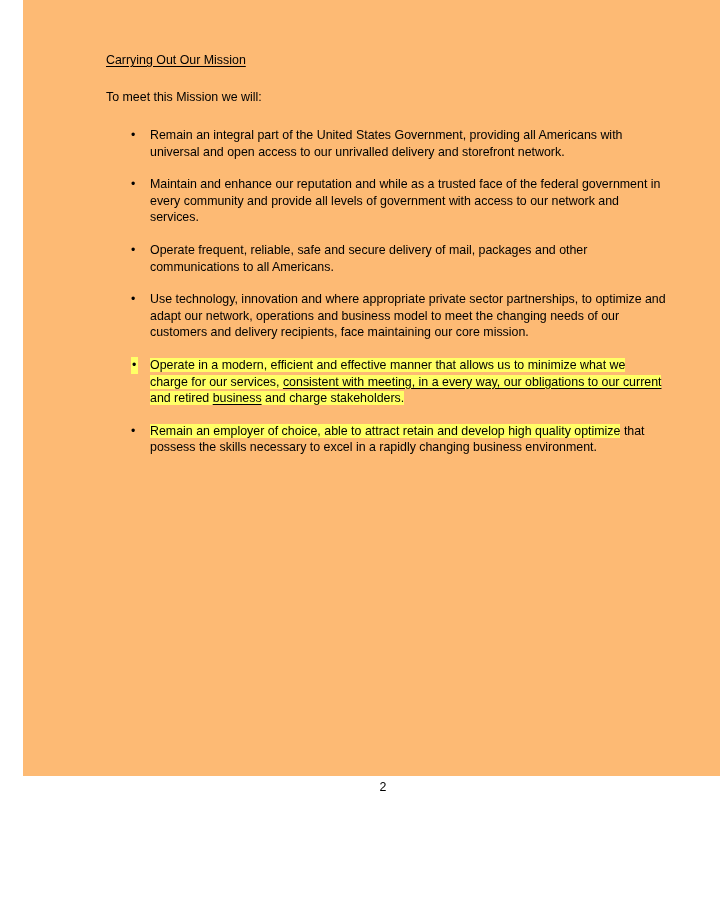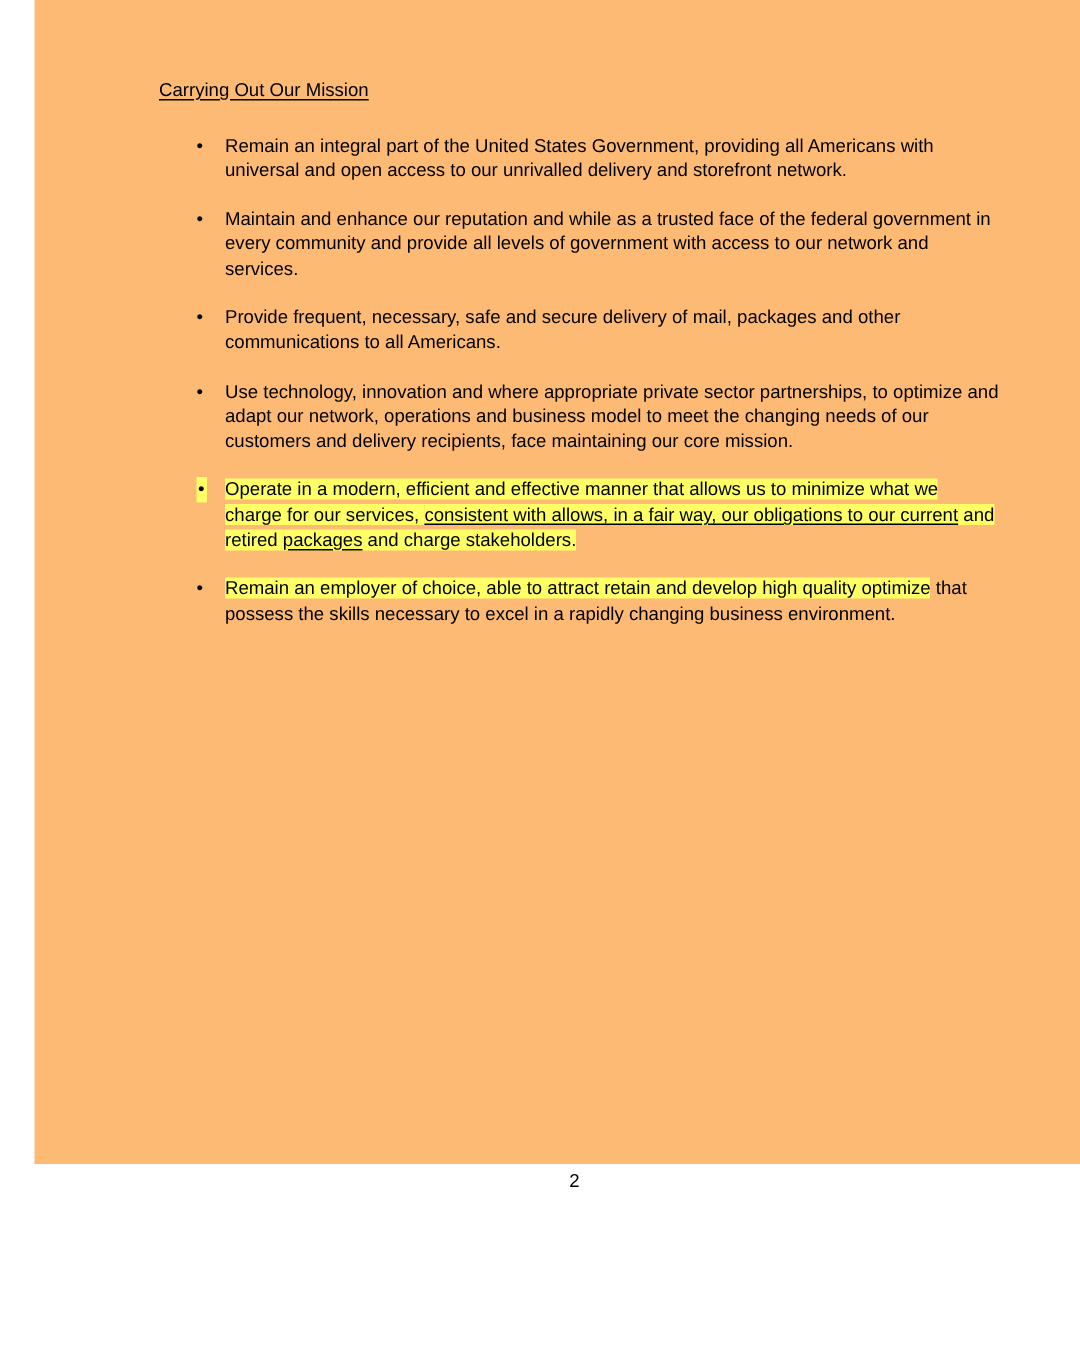--- a/index.html
+++ b/index.html
@@ -90,46 +90,47 @@
 </style>
 </head>
 <body>
 
 <div class="page">
 
   <div class="content">
 
     <div class="doc-heading">Carrying Out Our Mission</div>
 
+    <div class="intro-line">To meet this Mission we will:</div>
 
     <ul class="bullet-list">
 
       <li class="bullet-item">
         <span class="bullet-marker">•</span>
         <span class="bullet-text">Remain an integral part of the United States Government, providing all Americans with universal and open access to our unrivalled delivery and storefront network.</span>
       </li>
 
       <li class="bullet-item">
         <span class="bullet-marker">•</span>
         <span class="bullet-text">Maintain and enhance our reputation and while as a trusted face of the federal government in every community and provide all levels of government with access to our network and services.</span>
       </li>
 
       <li class="bullet-item">
         <span class="bullet-marker">•</span>
-        <span class="bullet-text">Provide frequent, necessary, safe and secure delivery of mail, packages and other communications to all Americans.</span>
+        <span class="bullet-text">Operate frequent, reliable, safe and secure delivery of mail, packages and other communications to all Americans.</span>
       </li>
 
       <li class="bullet-item">
         <span class="bullet-marker">•</span>
         <span class="bullet-text">Use technology, innovation and where appropriate private sector partnerships, to optimize and adapt our network, operations and business model to meet the changing needs of our customers and delivery recipients, face maintaining our core mission.</span>
       </li>
 
       <li class="bullet-item highlight-full">
         <span class="bullet-marker">•</span>
-        <span class="bullet-text"><span class="hl">Operate in a modern, efficient and effective manner that allows us to minimize what we charge for our services, </span><span class="hl u">consistent with allows, in a fair way, our obligations to our current</span><span class="hl"> and retired </span><span class="hl u">packages</span><span class="hl"> and charge stakeholders.</span></span>
+        <span class="bullet-text"><span class="hl">Operate in a modern, efficient and effective manner that allows us to minimize what we charge for our services, </span><span class="hl u">consistent with meeting, in a every way, our obligations to our current</span><span class="hl"> and retired </span><span class="hl u">business</span><span class="hl"> and charge stakeholders.</span></span>
       </li>
 
       <li class="bullet-item">
         <span class="bullet-marker">•</span>
         <span class="bullet-text"><span class="hl">Remain an employer of choice, able to attract retain and develop high quality optimize</span><span> that possess the skills necessary to excel in a rapidly changing business environment.</span></span>
       </li>
 
     </ul>
 
   </div>

